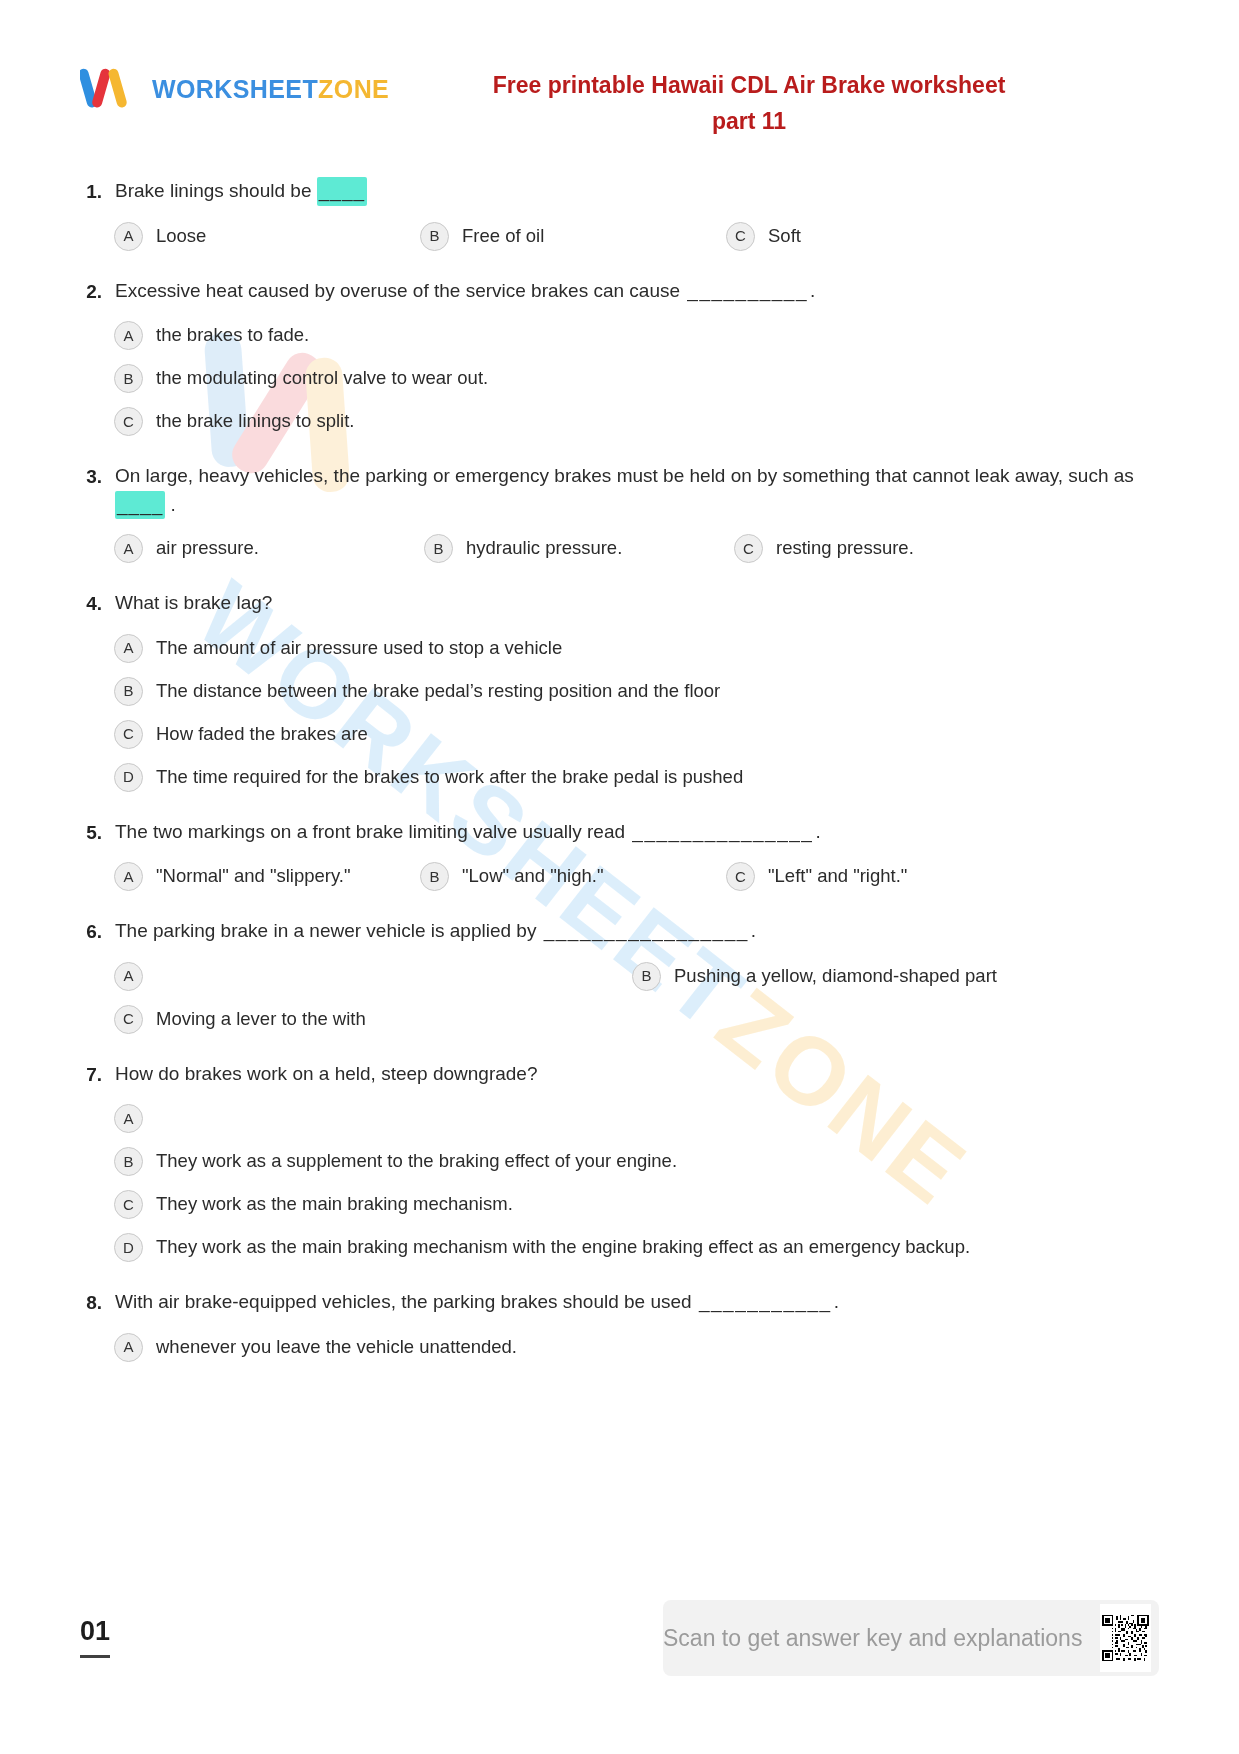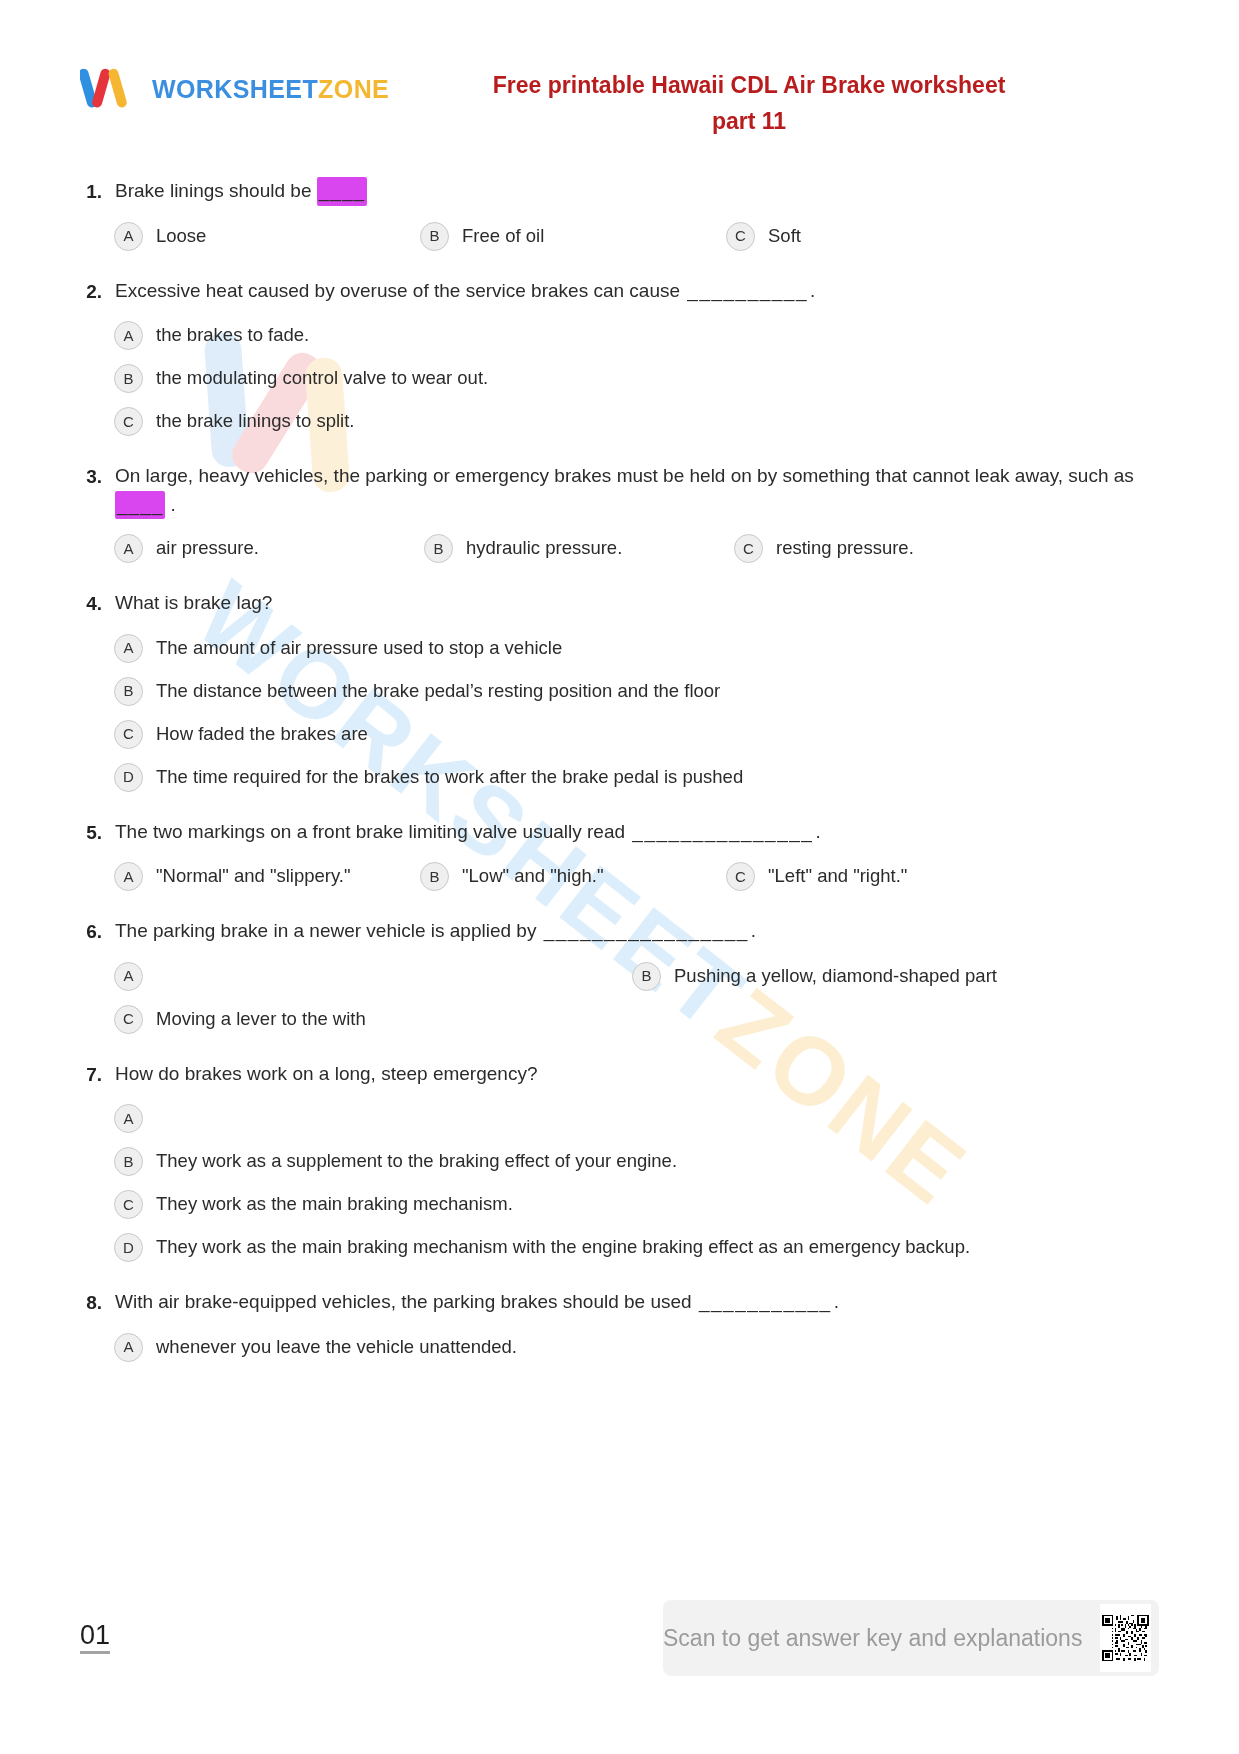--- a/index.html
+++ b/index.html
@@ -115,21 +115,21 @@
     flex: 0 0 auto;
     padding-top: 1px;
   }
   .q-text {
     font-size: 19px;
     line-height: 1.5;
     color: #2b2b2b;
   }
   .blank {
     display: inline-block;
-    background: #d946ef;
+    background: #5eead4;
     color: #2b2b2b;
     letter-spacing: 1px;
     padding: 0 2px;
     border-radius: 2px;
   }
   .blank.plain {
     background: transparent;
     letter-spacing: 1.5px;
   }
 
@@ -180,24 +180,24 @@
     bottom: 78px;
     width: 1239px;
     z-index: 2;
     display: flex;
     align-items: center;
     padding: 0 80px;
     box-sizing: border-box;
   }
   .page-no {
     font-size: 27px;
-    font-weight: normal;
+    font-weight: bold;
     color: #1d1d1d;
-    border-bottom: 3px solid #a3a3a3;
-    padding-bottom: 2px;
+    border-bottom: 3px solid #404040;
+    padding-bottom: 10px;
     line-height: 1;
   }
   .scan-box {
     margin-left: auto;
     background: #f2f2f2;
     border-radius: 8px;
     height: 76px;
     width: 496px;
     display: flex;
     align-items: center;
@@ -402,21 +402,21 @@
               <span class="bub">C</span>
               <span class="opt-label">Moving a lever to the with</span>
             </div>
           </div>
       </div>
     </div>
 
     <div class="q">
       <div class="q-head">
         <div class="q-num">7.</div>
-        <div class="q-text">How do brakes work on a long, steep emergency?</div>
+        <div class="q-text">How do brakes work on a held, steep downgrade?</div>
       </div>
       <div class="opts stack">
         <div class="opt-row">
             <div class="opt">
               <span class="bub">A</span>
             </div>
           </div>
         <div class="opt-row">
             <div class="opt">
               <span class="bub">B</span>

